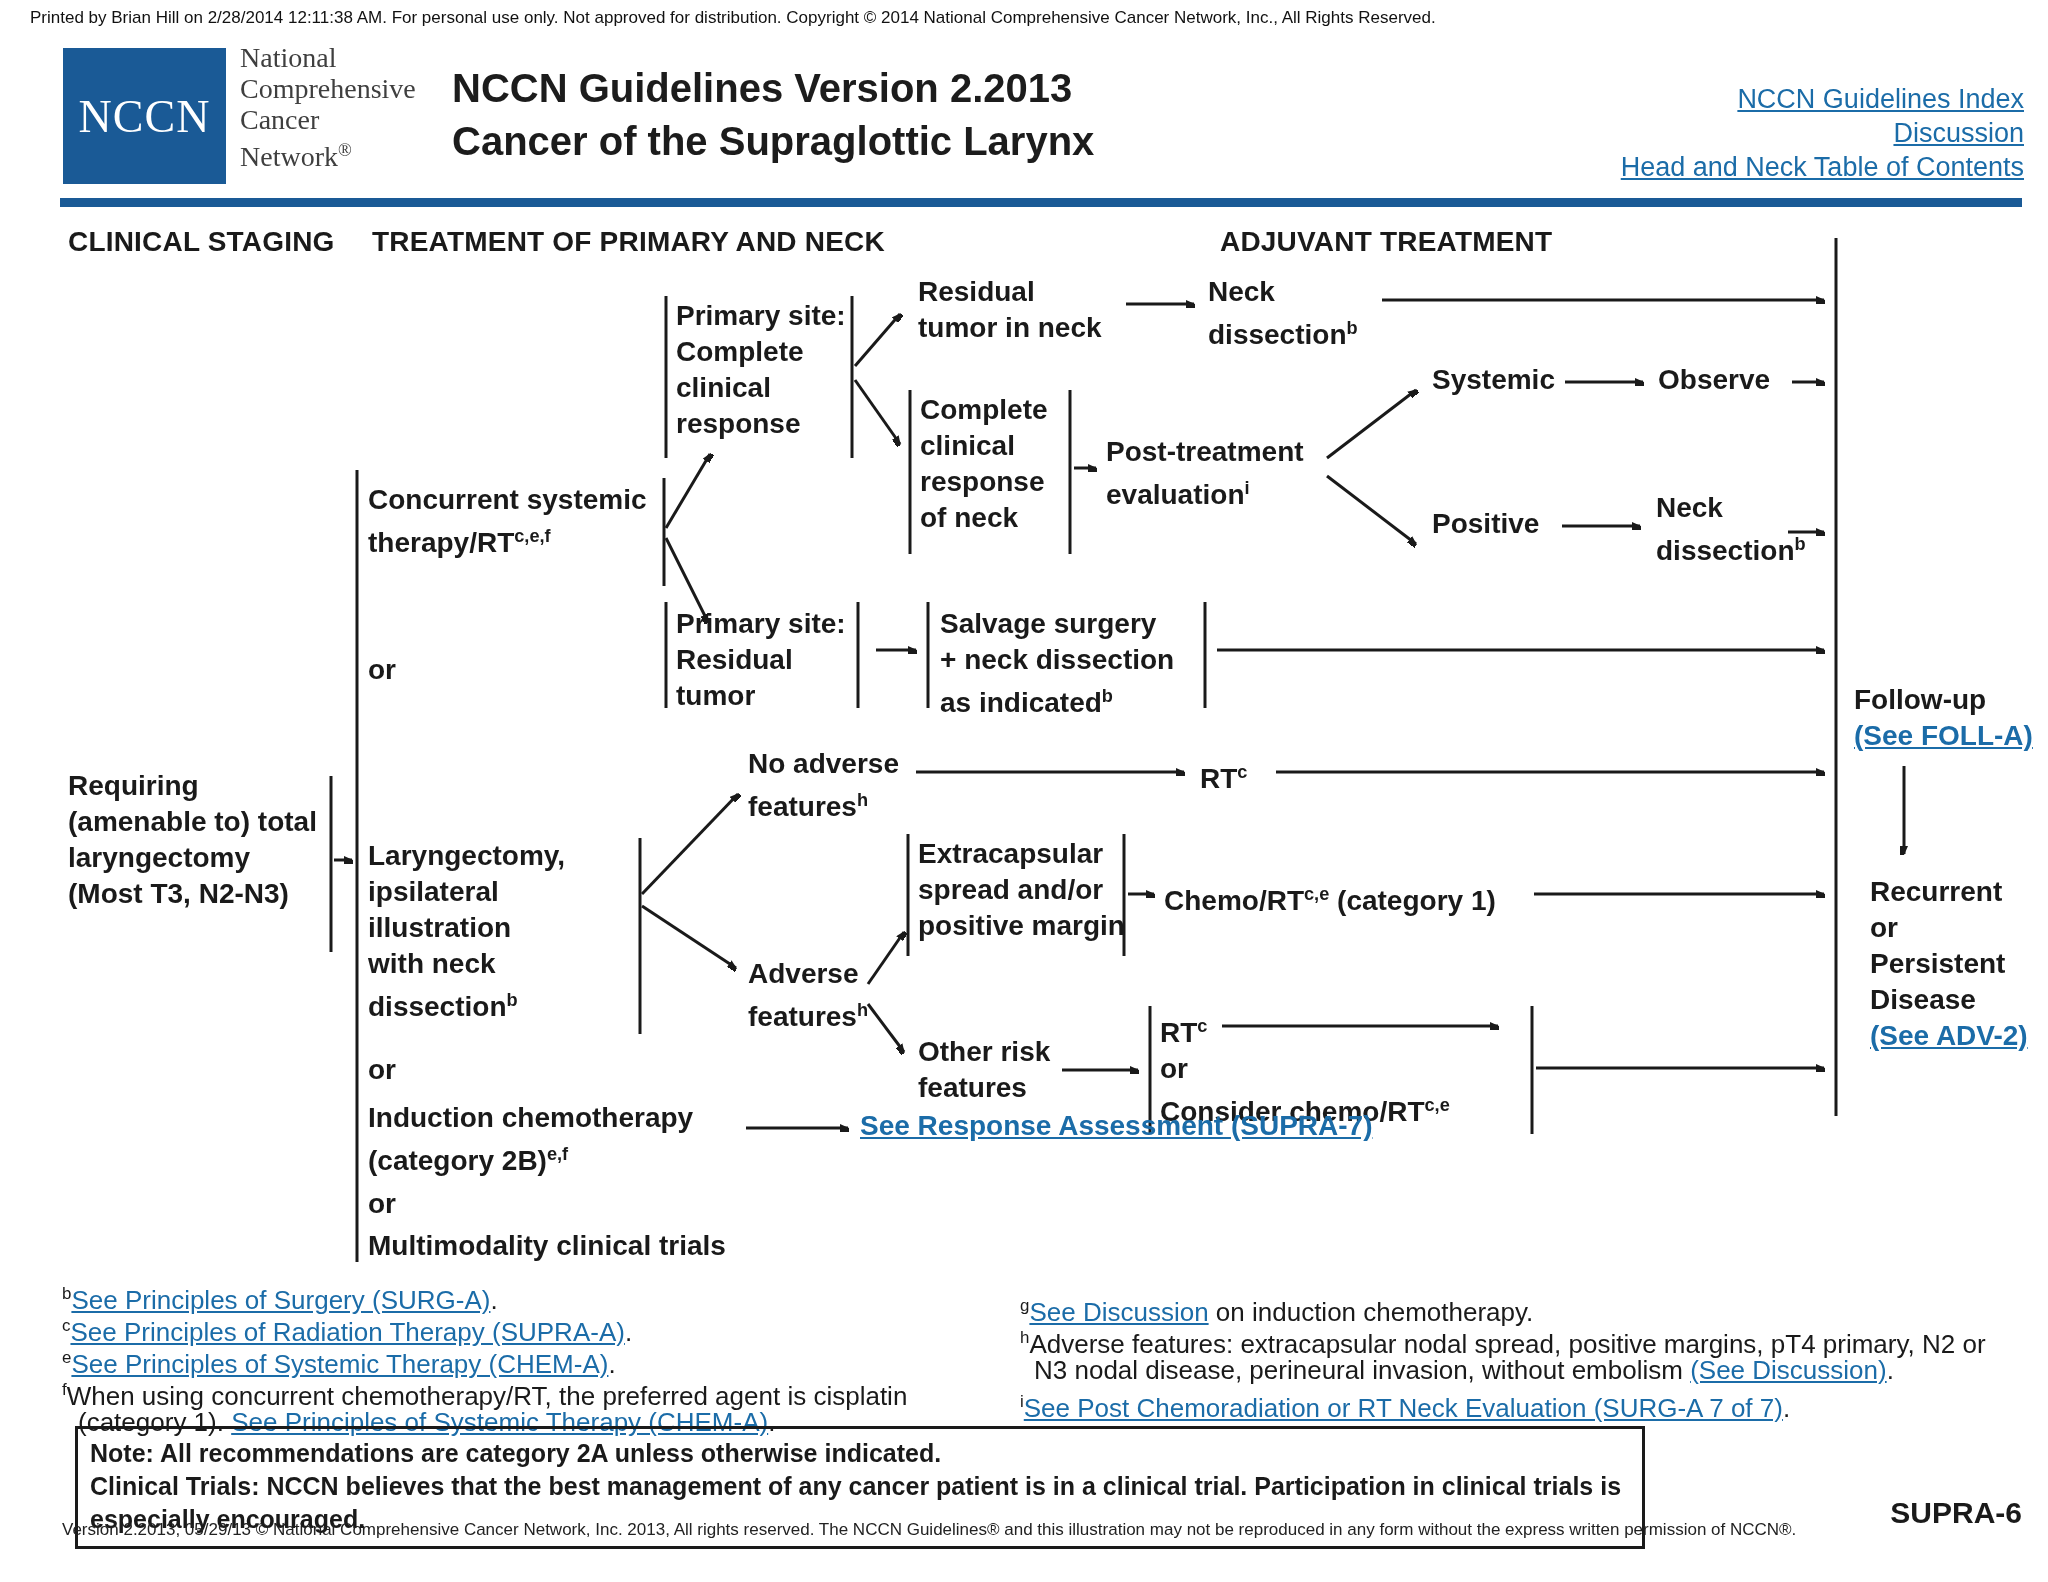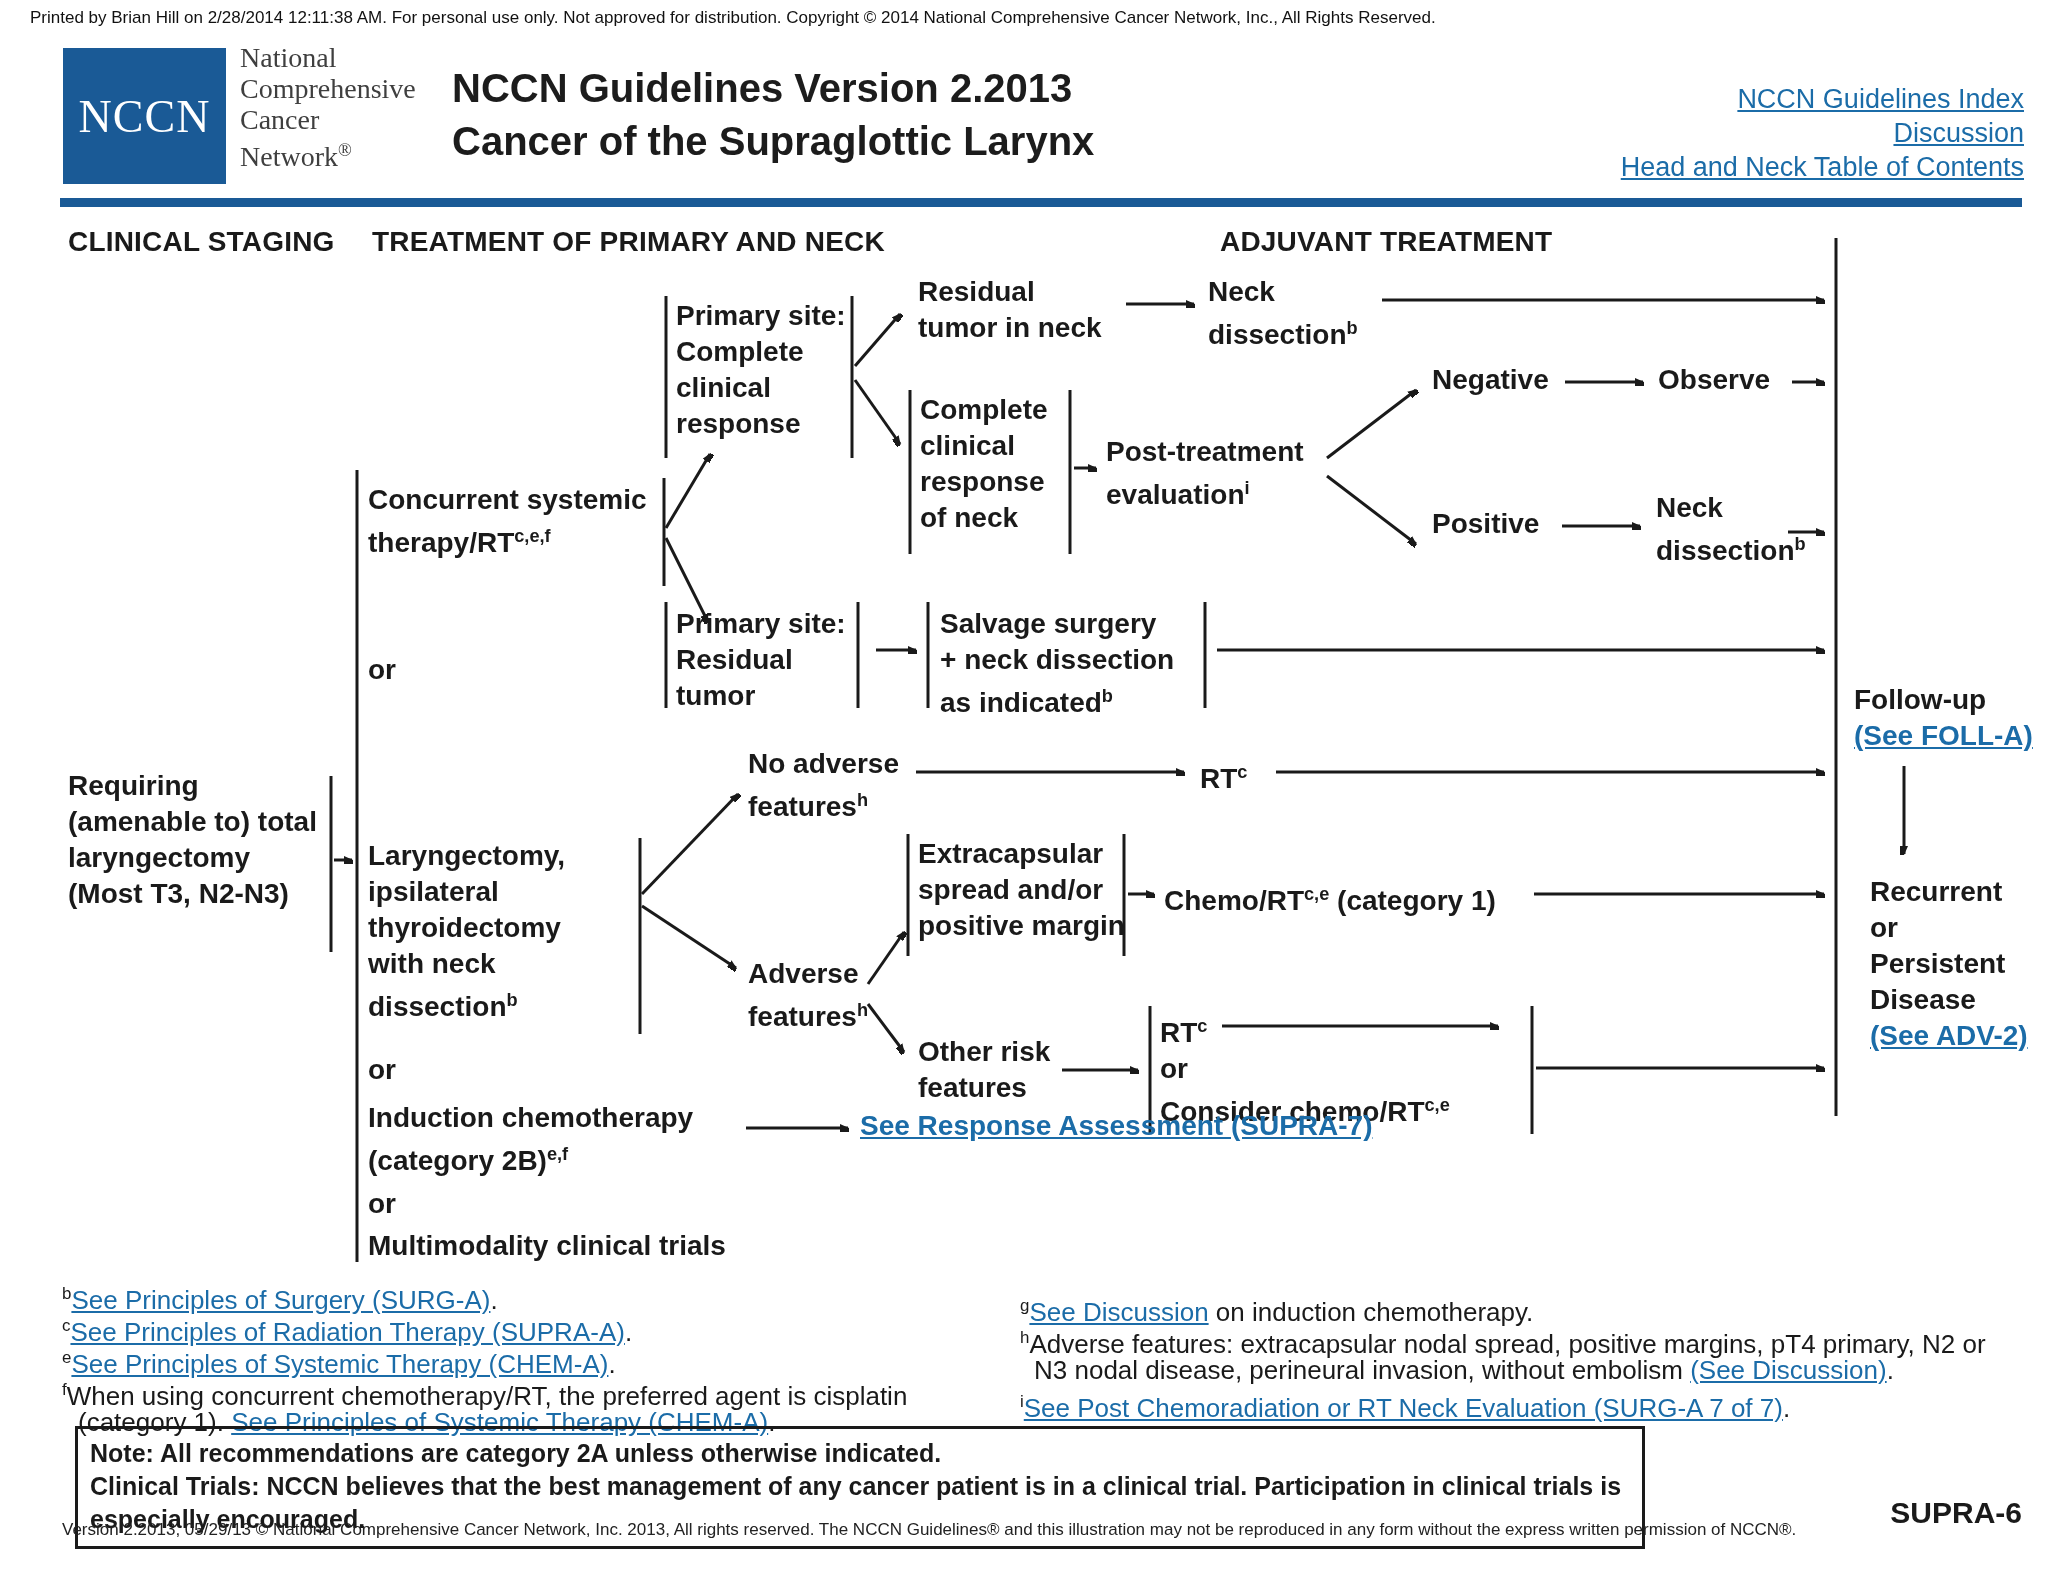--- a/index.html
+++ b/index.html
@@ -123,21 +123,21 @@
   </div>
 
   <div class="abs node" style="left:368px;top:482px;">
     <span class="l">Concurrent systemic</span>
     <span class="l"><span>therapy/RT</span><sup>c,e,f</sup></span>
   </div>
   <div class="abs node" style="left:368px;top:652px;">or</div>
   <div class="abs node" style="left:368px;top:838px;">
     <span class="l">Laryngectomy,</span>
     <span class="l">ipsilateral</span>
-    <span class="l">thyroidectomy</span>
+    <span class="l">illustration</span>
     <span class="l">with neck</span>
     <span class="l"><span>dissection</span><sup>b</sup></span>
   </div>
   <div class="abs node" style="left:368px;top:1052px;">or</div>
   <div class="abs node" style="left:368px;top:1100px;">
     <span class="l">Induction chemotherapy</span>
     <span class="l"><span>(category 2B)</span><sup>e,f</sup></span>
   </div>
   <div class="abs node" style="left:368px;top:1186px;">or</div>
   <div class="abs node" style="left:368px;top:1228px;">Multimodality clinical trials</div>
@@ -159,21 +159,21 @@
   <div class="abs node" style="left:920px;top:392px;">
     <span class="l">Complete</span>
     <span class="l">clinical</span>
     <span class="l">response</span>
     <span class="l">of neck</span>
   </div>
   <div class="abs node" style="left:1106px;top:434px;">
     <span class="l">Post-treatment</span>
     <span class="l"><span>evaluation</span><sup>i</sup></span>
   </div>
-  <div class="abs node" style="left:1432px;top:362px;">Negative</div>
+  <div class="abs node" style="left:1432px;top:362px;">Systemic</div>
   <div class="abs node" style="left:1658px;top:362px;">Observe</div>
   <div class="abs node" style="left:1432px;top:506px;">Positive</div>
   <div class="abs node" style="left:1656px;top:490px;">
     <span class="l">Neck</span>
     <span class="l"><span>dissection</span><sup>b</sup></span>
   </div>
 
   <div class="abs node" style="left:676px;top:606px;">
     <span class="l">Primary site:</span>
     <span class="l">Residual</span>

